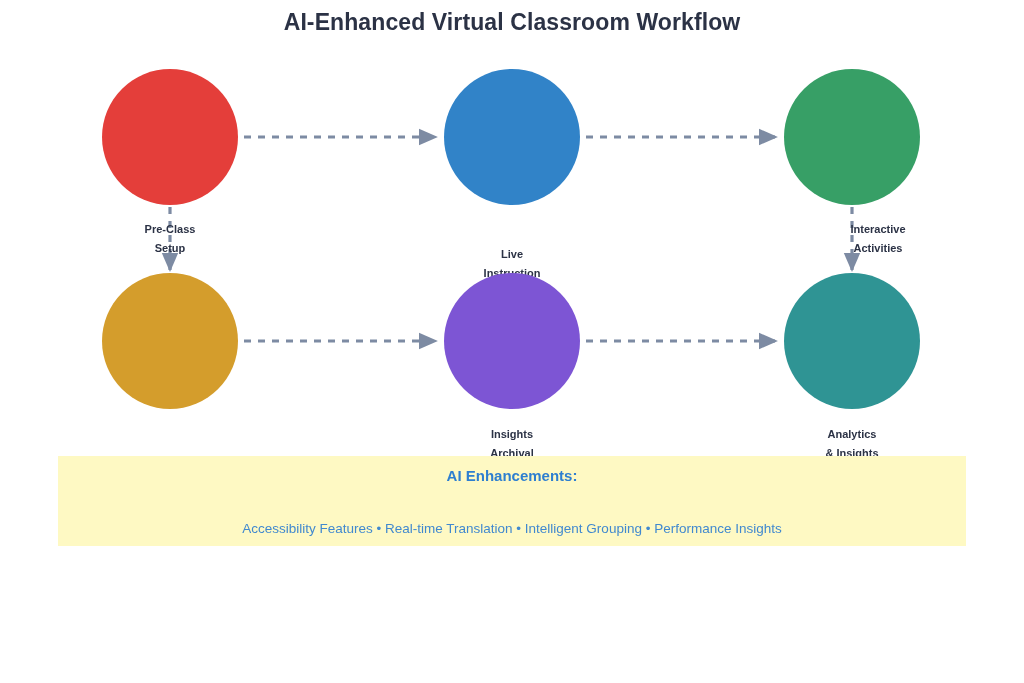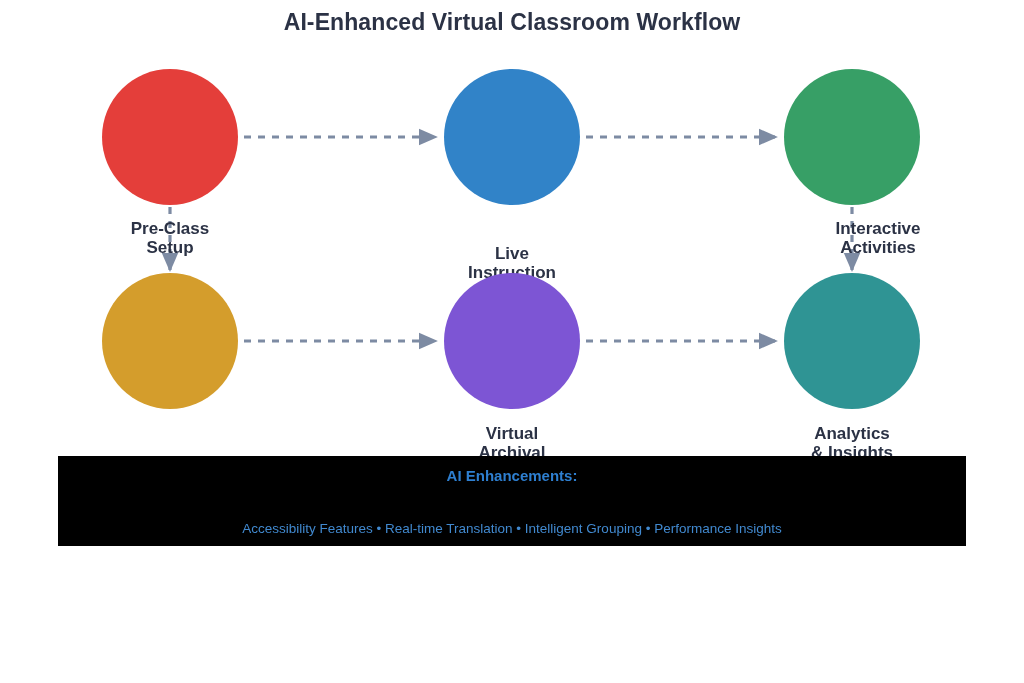--- a/index.html
+++ b/index.html
@@ -38,21 +38,21 @@
     width: 136px;
     height: 136px;
     border-radius: 50%;
     transform: translate(-50%, -50%);
   }
   .node-label {
     position: absolute;
     width: 240px;
     transform: translateX(-50%);
     text-align: center;
-    font-size: 17px;
+    font-size: 11px;
     font-weight: bold;
     color: #2b3245;
     line-height: 18.5px;
     white-space: pre-line;
     pointer-events: none;
   }
   
   #connectors {
     position: absolute;
     left: 0;
@@ -61,21 +61,21 @@
     height: 683px;
     pointer-events: none;
   }
   
   .panel {
     position: absolute;
     left: 58px;
     top: 456px;
     width: 908px;
     height: 90px;
-    background: #000000;
+    background: #fef9c3;
   }
   .panel-title {
     position: absolute;
     top: 11px;
     left: 0;
     width: 908px;
     text-align: center;
     font-size: 15px;
     font-weight: bold;
     color: #2e7fd0;
@@ -126,21 +126,21 @@
   <div class="node-label" style="left:512px; top:220px;margin-top:25px;">Live
 Instruction</div>
 
   <div class="node" style="left:852px; top:137px; background:#379f66;"></div>
   <div class="node-label" style="left:878px; top:220px;">Interactive
 Activities</div>
 
   <div class="node" style="left:170px; top:341px; background:#d49d2c;"></div>
 
   <div class="node" style="left:512px; top:341px; background:#7d55d4;"></div>
-  <div class="node-label" style="left:512px; top:425px;">Virtual
+  <div class="node-label" style="left:512px; top:425px;">Insights
 Archival</div>
 
   <div class="node" style="left:852px; top:341px; background:#2f9494;"></div>
   <div class="node-label" style="left:852px; top:425px;">Analytics
 &amp; Insights</div>
 
   <div class="panel">
     <div class="panel-title">AI Enhancements:</div>
     <div class="panel-line panel-line-2">Accessibility Features • Real-time Translation • Intelligent Grouping • Performance Insights</div>
   </div>

